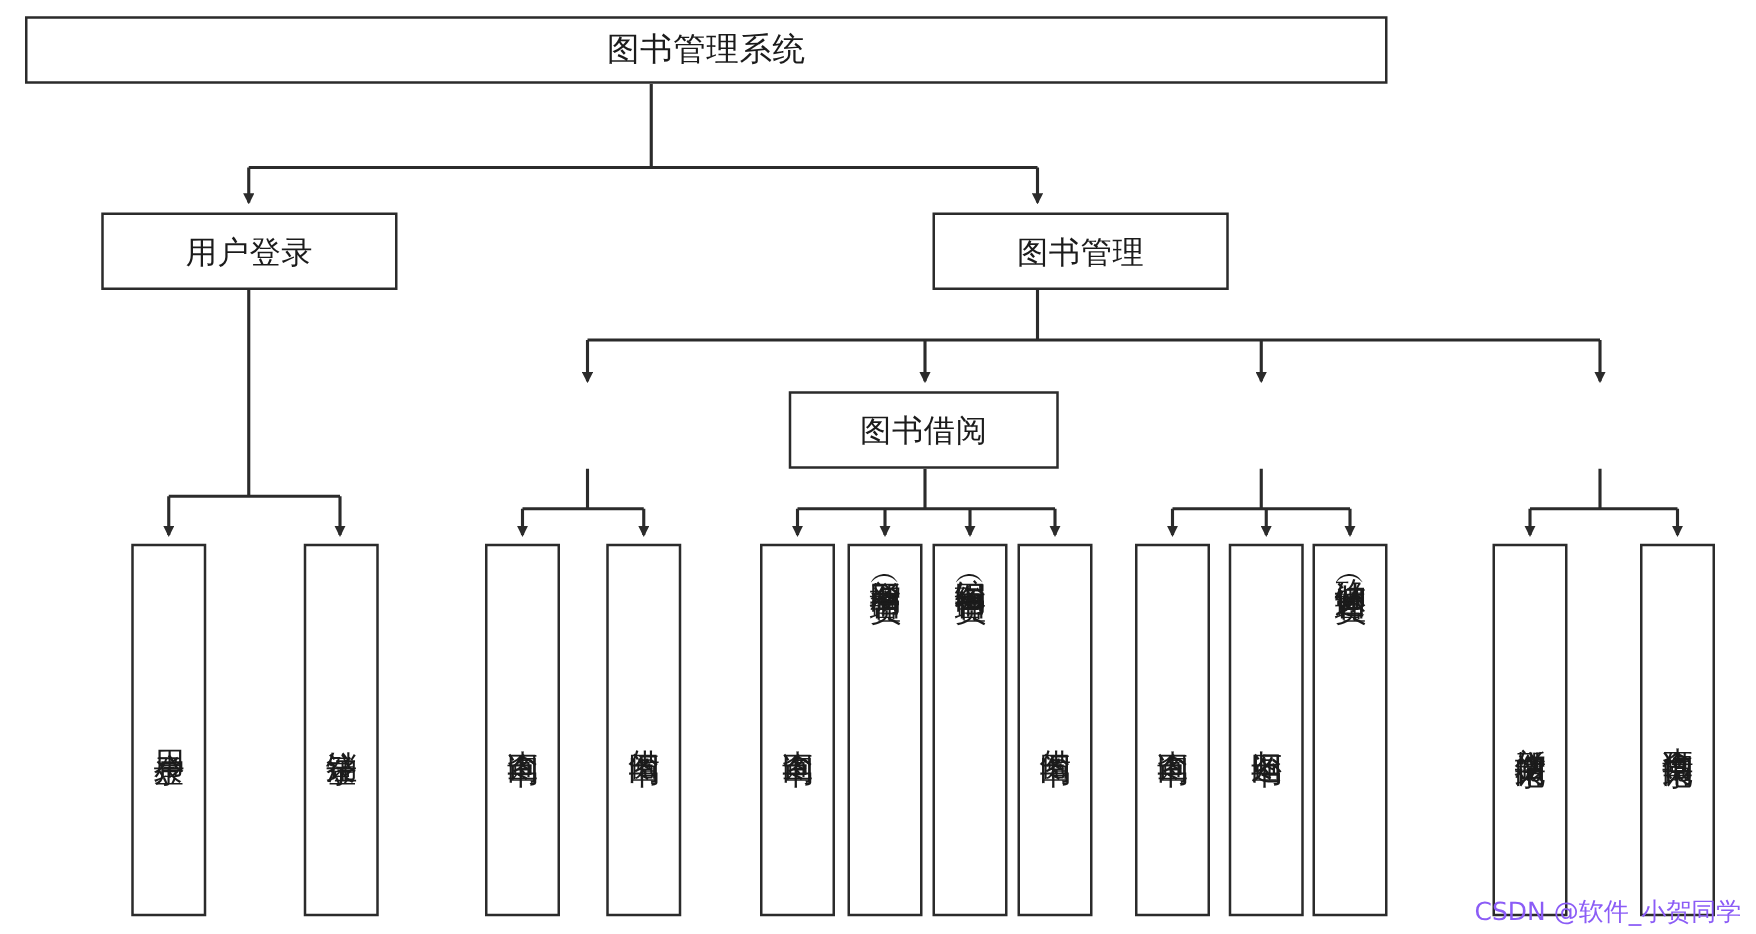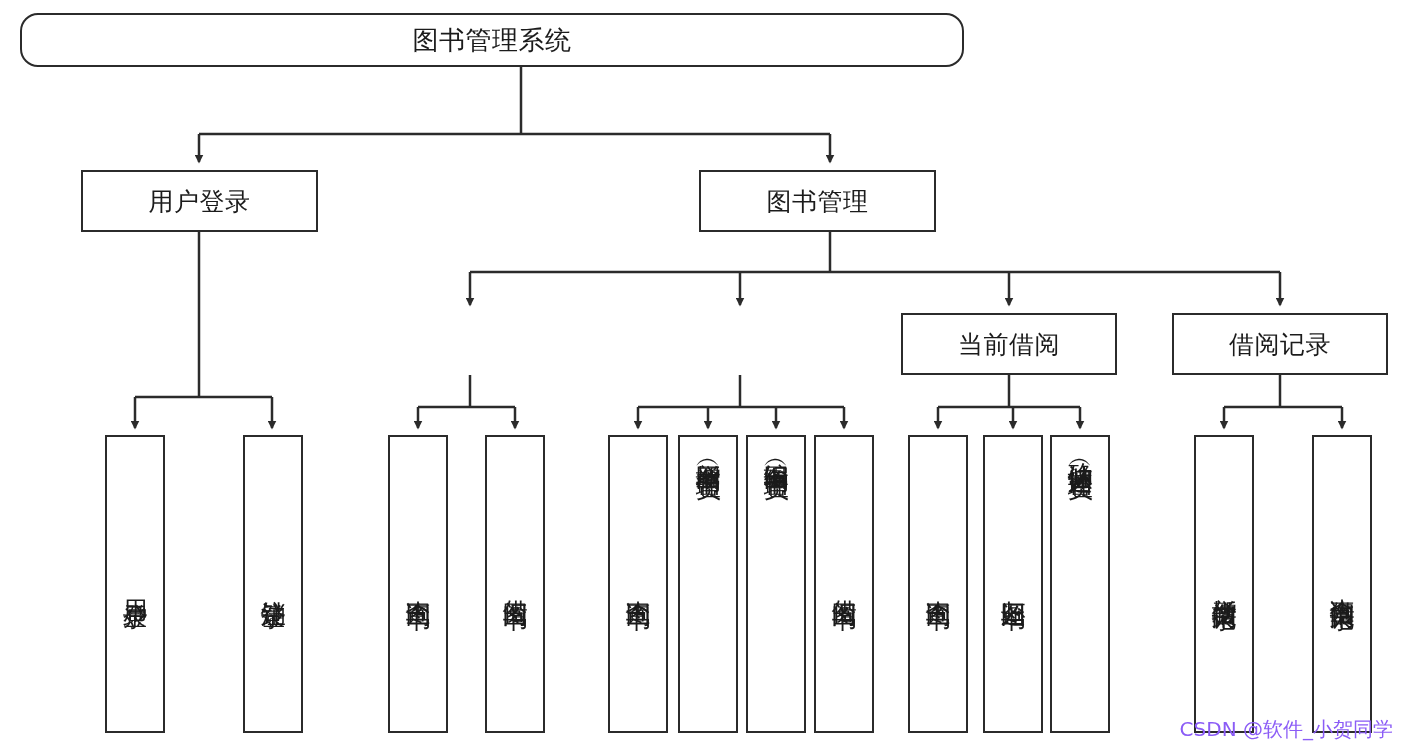--- a/index.html
+++ b/index.html
@@ -126,36 +126,33 @@
       <path d="M1013,407 L1013,428" marker-end="url(#arrow)"></path>
       <path d="M1080,407 L1080,428" marker-end="url(#arrow)"></path>
 
       <path d="M1280,375 L1280,407"></path>
       <path d="M1224,407 L1342,407"></path>
       <path d="M1224,407 L1224,428" marker-end="url(#arrow)"></path>
       <path d="M1342,407 L1342,428" marker-end="url(#arrow)"></path>
     </g>
   </svg>
 
-  <div class="node h root" style="left:20px; top:13px; width:944px; height:54px;border-radius:18px;">
+  <div class="node h root" style="left:20px; top:13px; width:1090px; height:54px;">
     <span class="node-label">图书管理系统</span>
   </div>
 
   <div class="node h" style="left:81px; top:170px; width:237px; height:62px;">
     <span class="node-label">用户登录</span>
   </div>
-  <div class="node h" style="left:699px; top:170px; width:237px; height:62px;">
+  <div class="node h" style="left:746px; top:170px; width:237px; height:62px;">
     <span class="node-label">图书管理</span>
   </div>
 
-  <div class="node h" style="left:901px; top:313px; width:216px; height:62px;">
-    <span class="node-label">当前借阅</span>
-  </div>
-  <div class="node h" style="left:1172px; top:313px; width:216px; height:62px;">
-    <span class="node-label">借阅记录</span>
+  <div class="node h" style="left:631px; top:313px; width:216px; height:62px;">
+    <span class="node-label">图书借阅</span>
   </div>
 
   <div class="node v center-mid" style="left:105px; top:435px; width:60px; height:298px;">
     <span class="node-label">用户登录</span>
   </div>
   <div class="node v center-mid" style="left:243px; top:435px; width:60px; height:298px;">
     <span class="node-label">注销登录</span>
   </div>
 
   <div class="node v center-mid" style="left:388px; top:435px; width:60px; height:298px;">

